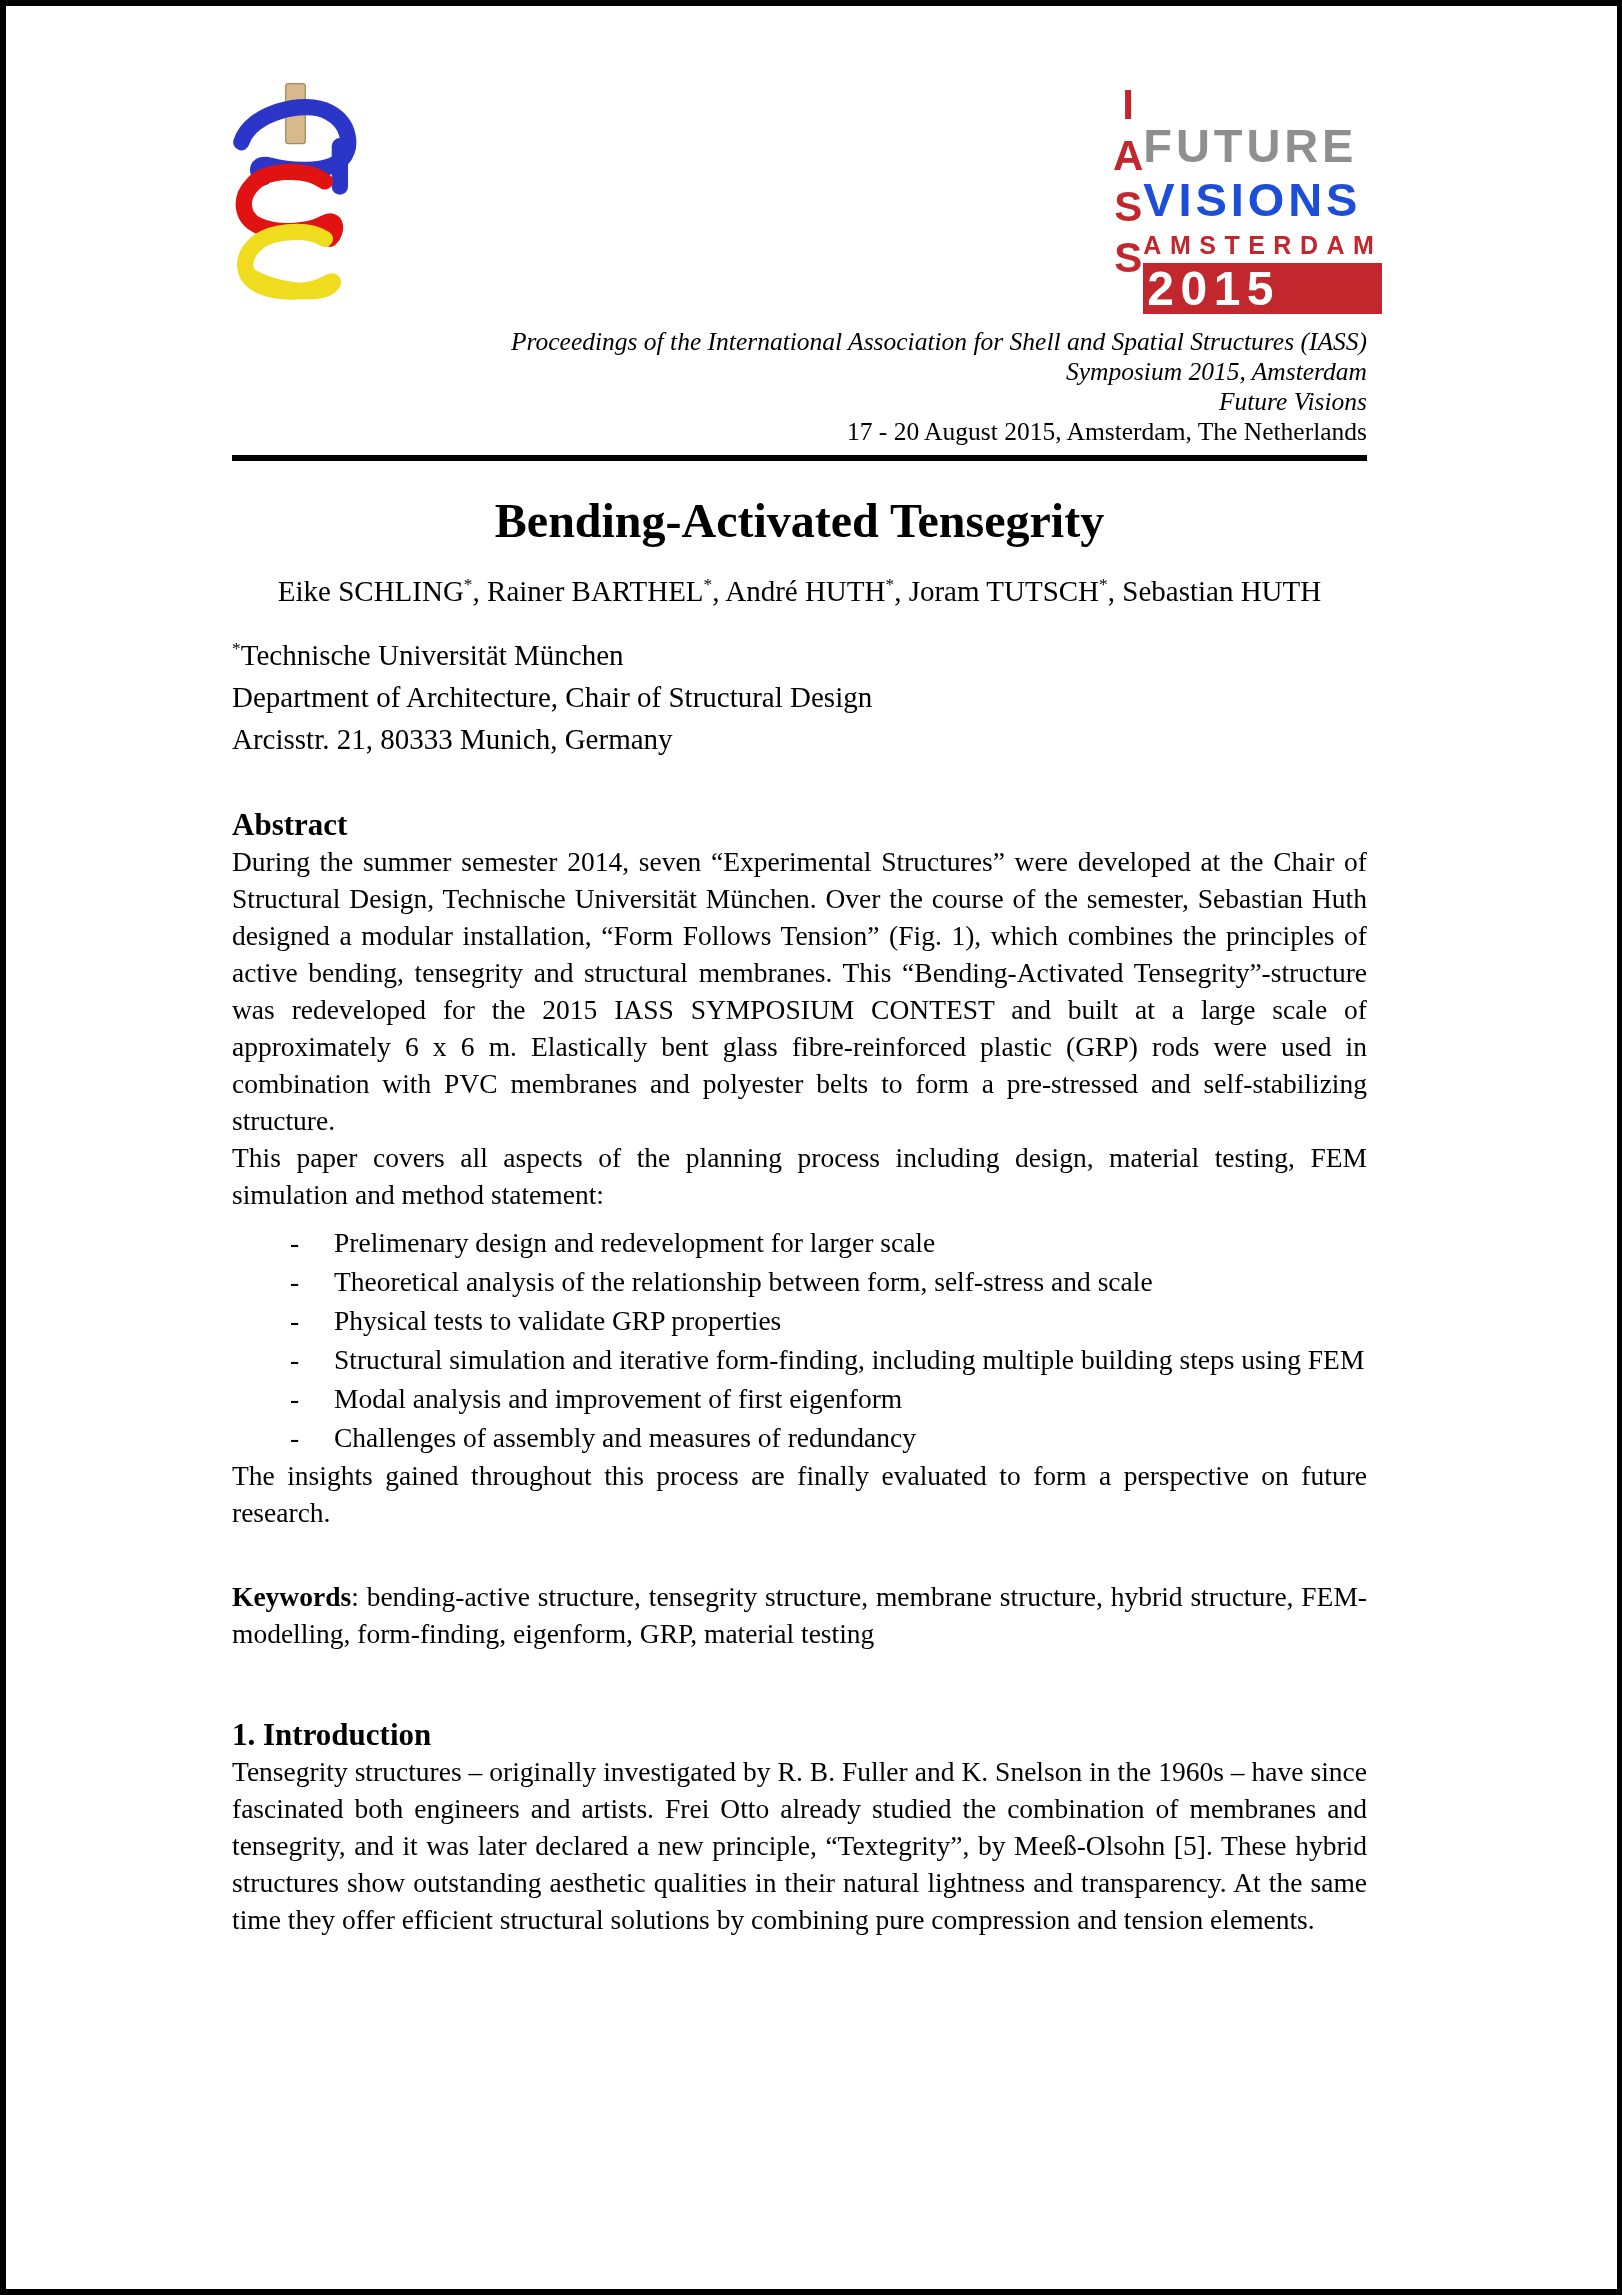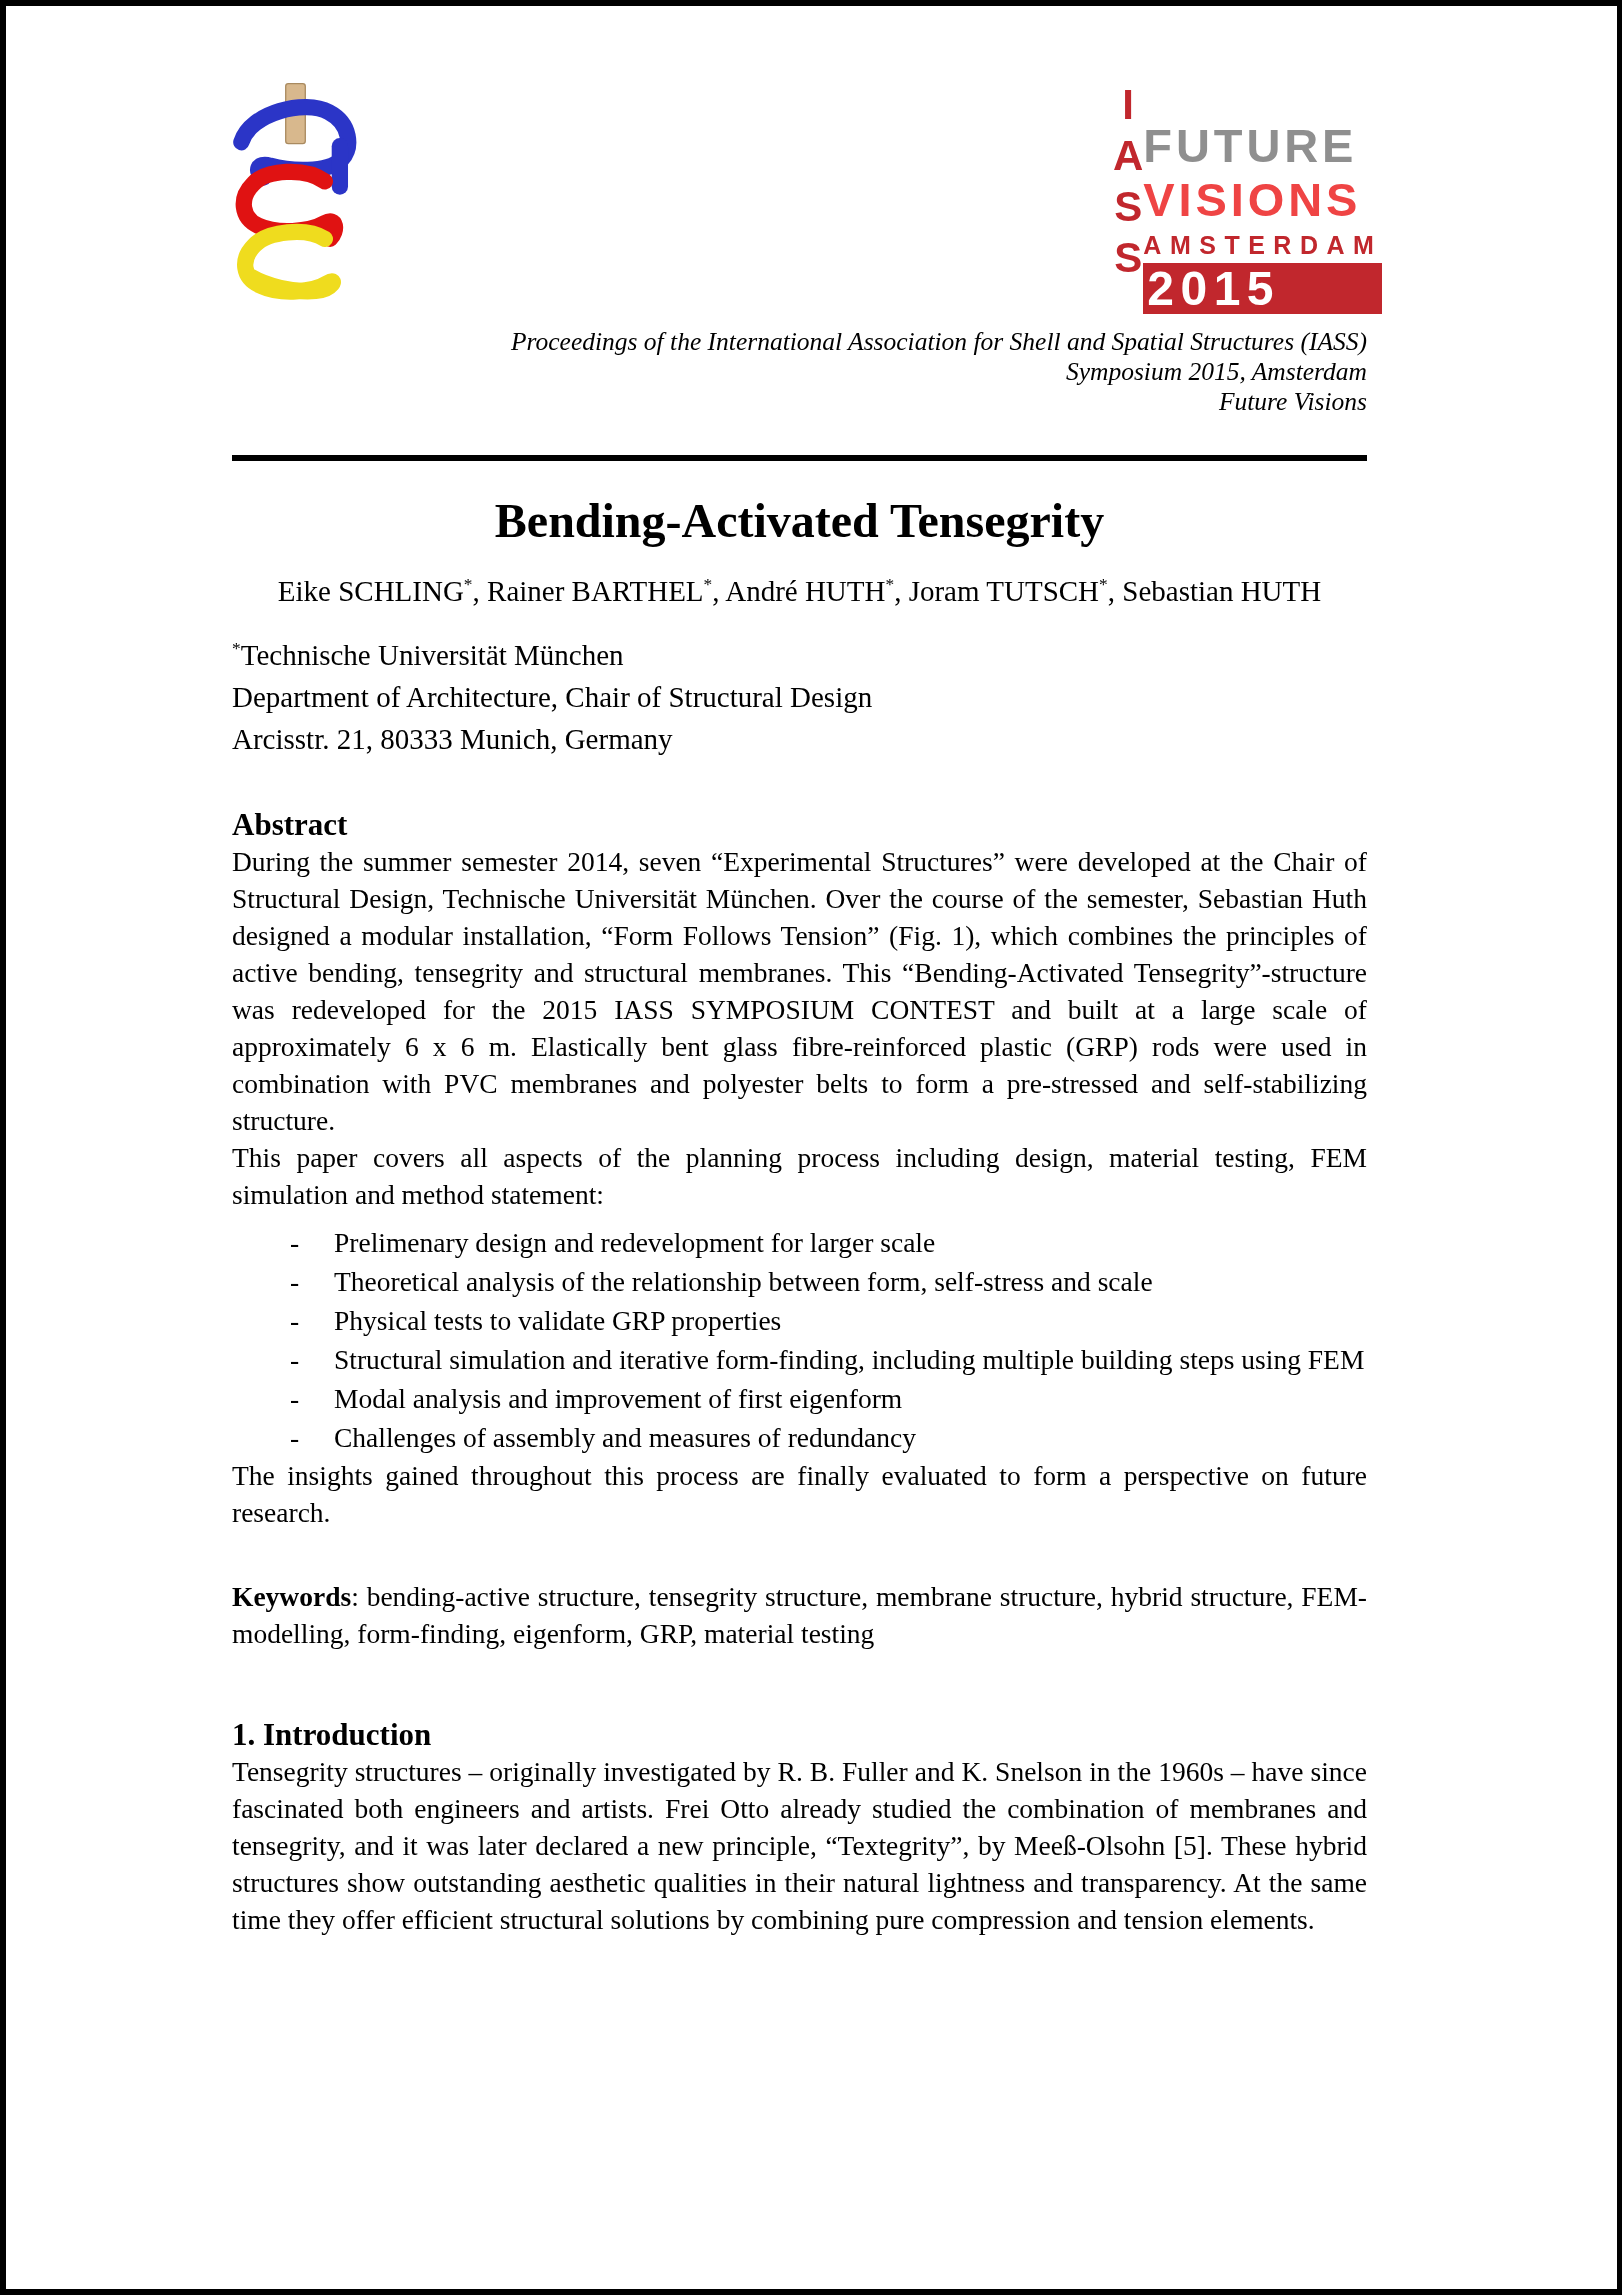--- a/index.html
+++ b/index.html
@@ -68,33 +68,34 @@
   <div class="logo-right">
     <div class="lr-grid">
       <div class="lr-letters">
         <div class="lr-letter" style="color:#c1272d">I</div>
         <div class="lr-letter" style="color:#c1272d">A</div>
         <div class="lr-letter" style="color:#c1272d">S</div>
         <div class="lr-letter" style="color:#c1272d">S</div>
       </div>
       <div class="lr-right">
         <div class="lr-word" style="color:#8f8f8f">FUTURE</div>
-        <div class="lr-word" style="color:#ef4444">VISIONS</div>
+        <div class="lr-word" style="color:#1d4ed8">VISIONS</div>
         <div class="lr-city" style="color:#c1272d">AMSTERDAM</div>
         <div class="lr-banner" style="background:#c1272d">
           <span class="lr-year">2015</span>
         </div>
       </div>
     </div>
   </div>
 
   <div class="header-meta">
     <div class="it">Proceedings of the International Association for Shell and Spatial Structures (IASS)</div>
     <div class="it">Symposium 2015, Amsterdam</div>
     <div class="it">Future Visions</div>
+    <div>17 - 20 August 2015, Amsterdam, The Netherlands</div>
   </div>
   <div class="rule"></div>
 
   <div class="content">
 
     <div class="title">Bending-Activated Tensegrity</div>
 
     <div class="authors"><span>Eike SCHLING</span><sup>*</sup><span>, </span><span>Rainer BARTHEL</span><sup>*</sup><span>, </span><span>André HUTH</span><sup>*</sup><span>, </span><span>Joram TUTSCH</span><sup>*</sup><span>, </span><span>Sebastian HUTH</span></div>
 
     <div class="affil">

